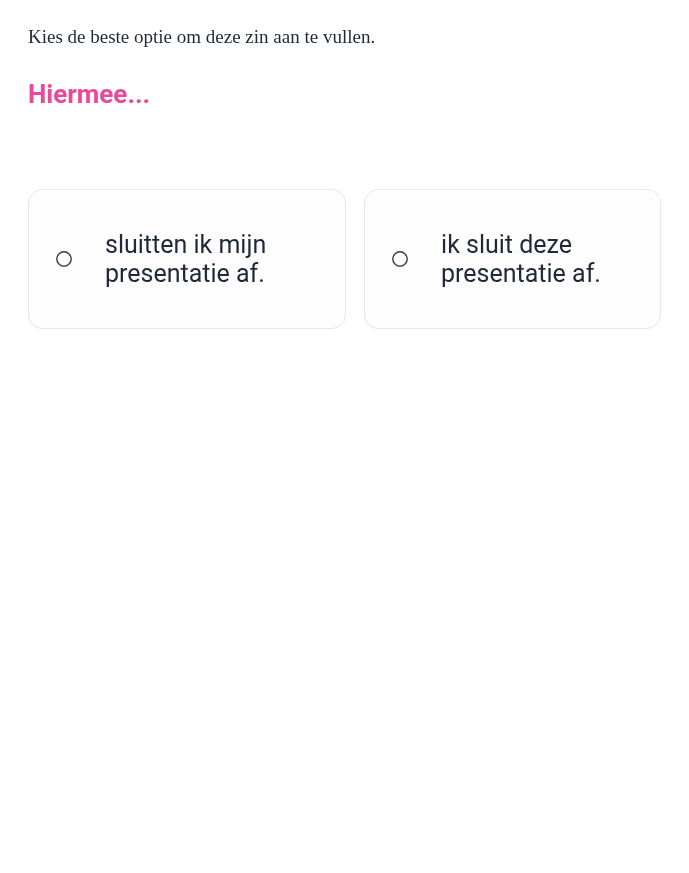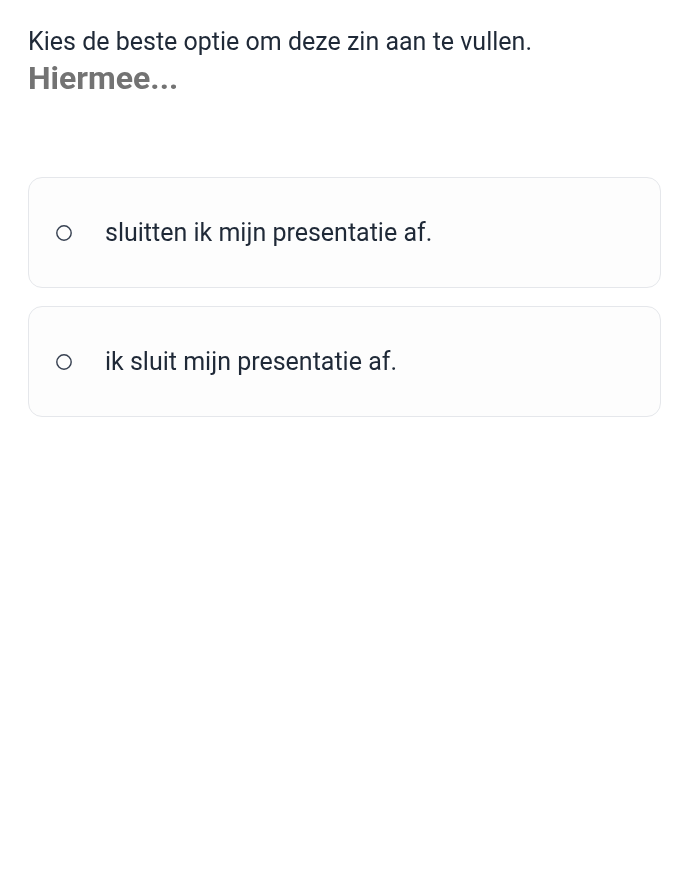--- a/index.html
+++ b/index.html
@@ -9,34 +9,36 @@
     }
     body {
       font-family: -apple-system, BlinkMacSystemFont, "Segoe UI", Roboto, Helvetica, Arial, sans-serif;
       width: 689px;
       height: 873px;
       background: #ffffff;
       padding: 24px 28px;
       color: #1f2937;
     }
     .instruction {
-      font-size: 25px;
+      font-size: 19px;
       line-height: 1.4;
       color: #1f2937;
       font-weight: 400;
+      margin-bottom: 28px;
+      font-family: Liberation Serif, serif;
     }
     .prompt {
-      font-size: 32px;
+      font-size: 26px;
       font-weight: 700;
-      color: #737373;
+      color: #ec4899;
       margin-bottom: 80px;
     }
     .options {
       display: flex;
-      flex-direction: column;
+      flex-direction: row;
       gap: 18px;
     }
     .option {
       display: flex;
       align-items: center;
       gap: 32px;
       border: 1px solid #e5e7eb;
       border-radius: 14px;
       padding: 40px 26px;
       cursor: pointer;
@@ -71,17 +73,17 @@
       <circle cx="10" cy="10" r="8"></circle>
     </svg>
     <span class="option-label">sluitten ik mijn presentatie af.</span>
   </label>
 
 
   <label class="option">
     <svg class="radio-icon" viewBox="0 0 20 20">
       <circle cx="10" cy="10" r="8"></circle>
     </svg>
-    <span class="option-label">ik sluit mijn presentatie af.</span>
+    <span class="option-label">ik sluit deze presentatie af.</span>
   </label>
 
 
 </div>
 
 </body></html>

